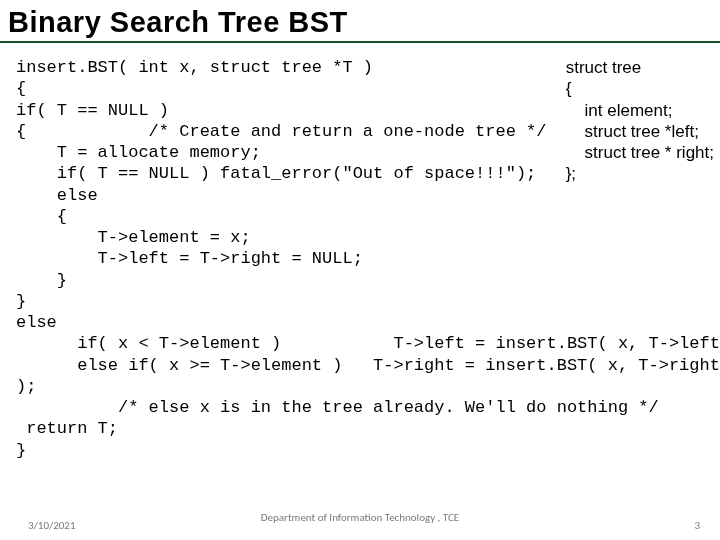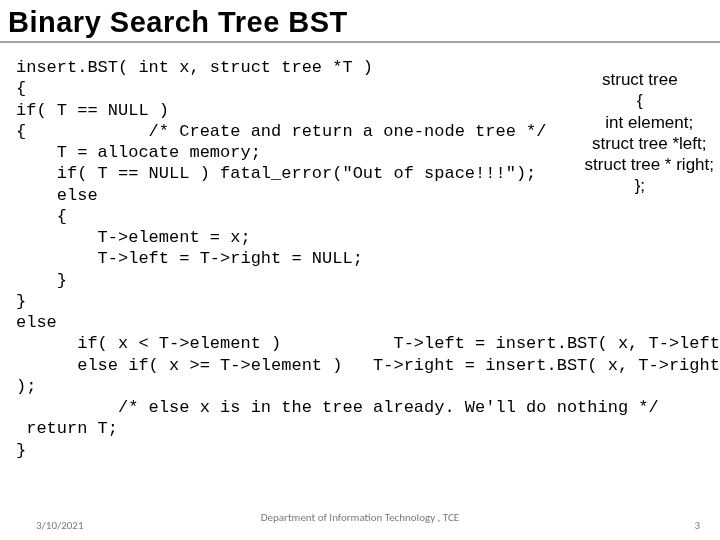--- a/index.html
+++ b/index.html
@@ -10,52 +10,51 @@
     font-family: Arial, Helvetica, sans-serif;
     color: #000;
     position: relative;
     overflow: hidden;
   }
   .title {
     font-family: "Arial Black", Arial, sans-serif;
     font-weight: 900;
     font-size: 29px;
     padding: 6px 8px 2px 8px;
-    border-bottom: 2px solid #a3a3a3;
+    border-bottom: 2px solid #14532d;
     letter-spacing: 0.5px;
   }
   .content {
     position: relative;
     padding: 14px 12px 0 16px;
     font-size: 17px;
     line-height: 1.25;
   }
   .code-left {
     white-space: pre;
     font-family: Liberation Mono, monospace;
   }
   .struct-box {
     position: absolute;
-    top: 26px;
+    top: 14px;
     right: 6px;
     white-space: pre;
     font-size: 17px;
     line-height: 1.25;
-    text-align: center;
   }
   .footer {
     position: absolute;
     bottom: 8px;
     left: 0;
     width: 100%;
     font-size: 11px;
     color: #7a7a7a;
     font-family: Calibri, Arial, sans-serif;
   }
-  .footer-date { position: absolute; left: 36px; bottom: 0; }
+  .footer-date { position: absolute; left: 28px; bottom: 0; }
   .footer-center { position: absolute; left: 50%; transform: translateX(-50%); bottom: 8px; }
   .footer-page { position: absolute; right: 20px; bottom: 0; }
 </style>
 </head>
 <body>
 
 <div class="title">Binary Search Tree BST</div>
 
 <div class="content">
   <div class="code-left">insert.BST( int x, struct tree *T )

